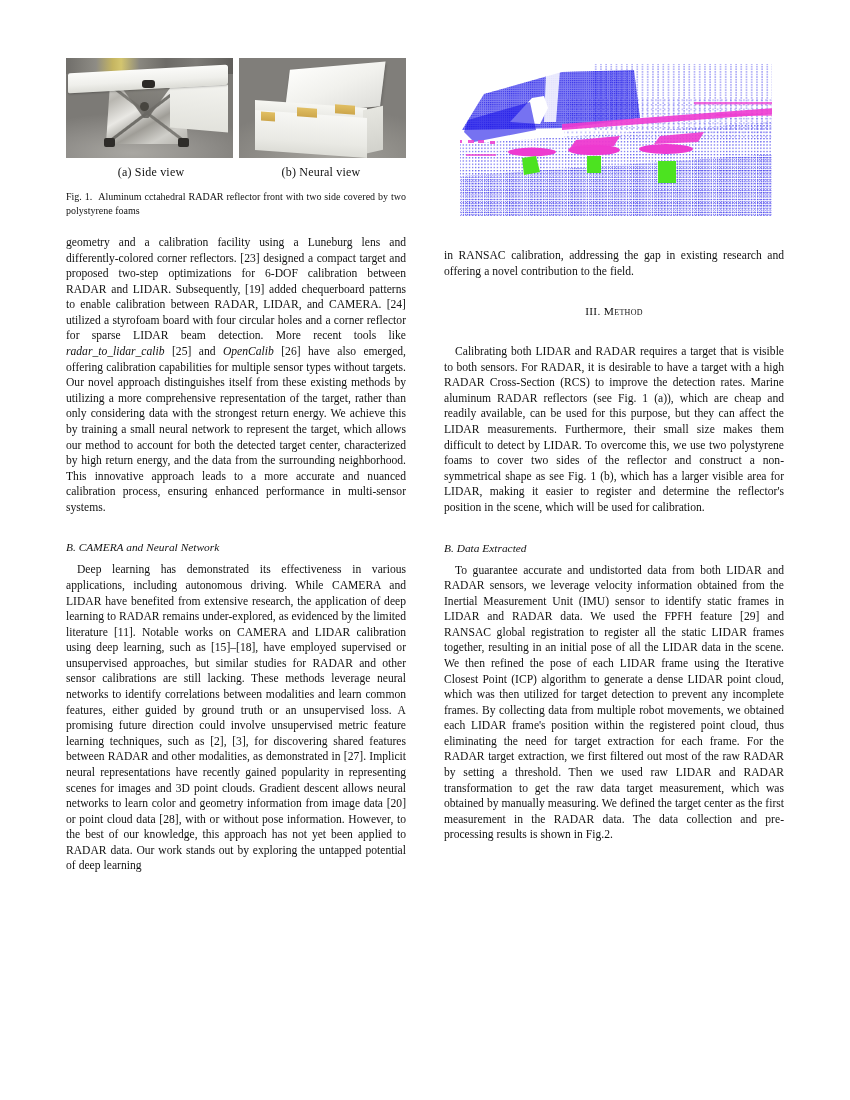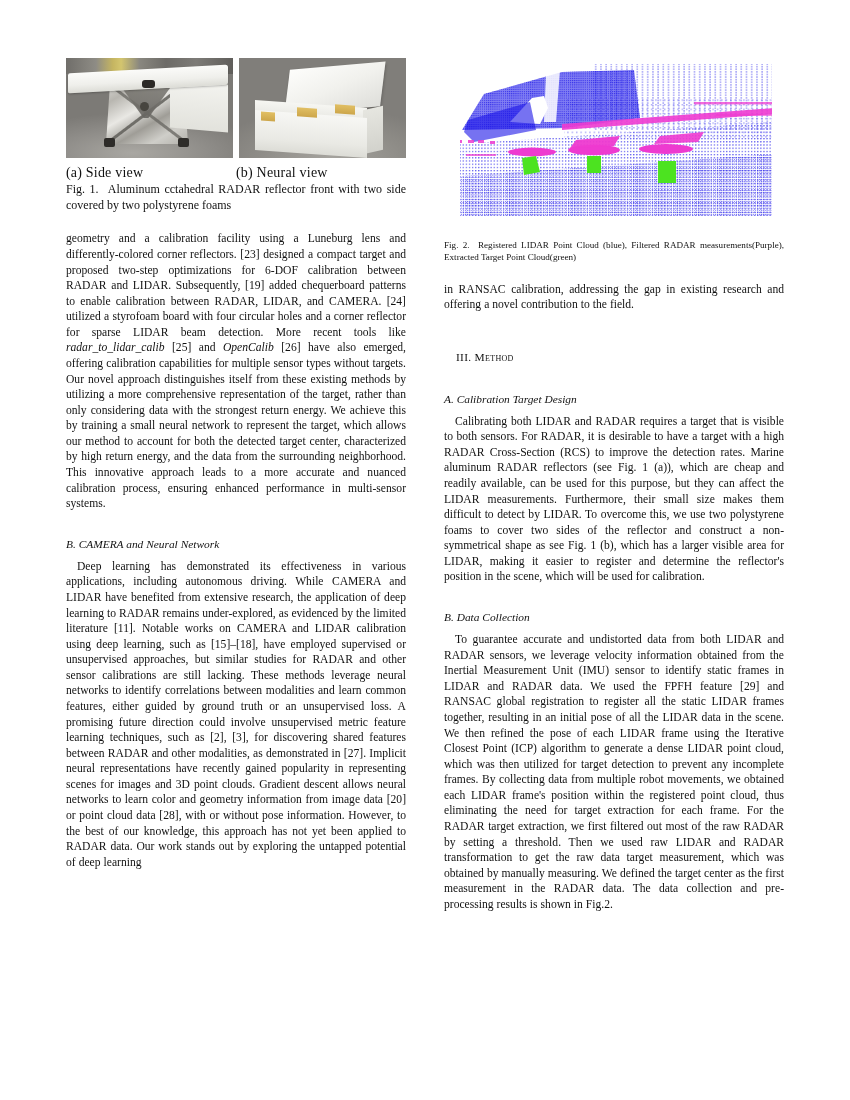--- a/index.html
+++ b/index.html
@@ -145,25 +145,27 @@
   .photo-b .t2 { left:58px; top:50px; width:20px;}
   .photo-b .t3 { left:96px; top:47px; width:20px;}
 
   .subcaps {
     display: flex;
     width: 340px;
     margin-top: 7px;
   }
   .subcap {
     width: 170px;
-    font-size: 14px;
+    text-align: center;
+    font-size: 12px;
     letter-spacing: .2px;
   }
   .caption {
-    font-size: 12px;
+    margin-top: 10px;
+    font-size: 10px;
     line-height: 1.35;
     text-align: justify;
   }
 
   
   .fig2 {
     width: 340px;
     height: 172px;
     position: relative;
     overflow: hidden;
@@ -190,22 +192,22 @@
   p.body.noindent { text-indent: 0; }
   p.body.indent { text-indent: 11px; }
   .gap-sm { height: 9px; }
   .gap-md { height: 18px; }
   .gap-lg { height: 26px; }
 
   h2.section {
     font-size: 11.4px;
     font-weight: normal;
     font-variant: small-caps;
-    text-align: left;
-    margin: 12px;
+    text-align: center;
+    margin: 0;
     letter-spacing: .3px;
   }
   h3.subsection {
     font-size: 11.4px;
     font-weight: normal;
     font-style: italic;
     margin: 0;
     text-align: left;
   }
   i.ital { font-style: italic; }
@@ -324,41 +326,39 @@
 
             <g>
               <path d="M 78 100 L 92 98 L 96 114 L 80 117 Z" fill="#4ce320"></path>
               <rect x="143" y="98" width="14" height="17" fill="#4ce320"></rect>
               <rect x="214" y="103" width="18" height="22" fill="#4ce320"></rect>
             </g>
           </g>
         </svg>
       </div>
 
-      <div class="caption2"><span>Fig. 2.</span>&nbsp;&nbsp;<span>Registered LIDAR Point Cloud (blue), Filtered RADAR measurements(Purple), Extracted Target Point Cloud(green)</span></div>
 
       <div class="gap-md"></div>
 
       <p class="body noindent">in RANSAC calibration, addressing the gap in existing research and offering a novel contribution to the field.</p>
 
       <div class="gap-lg"></div>
 
       <h2 class="section">III.  Method</h2>
 
       <div class="gap-md"></div>
 
-      <h3 class="subsection">A.  Calibration Target Design</h3>
 
       <div class="gap-sm"></div>
 
       <p class="body indent">Calibrating both LIDAR and RADAR requires a target that is visible to both sensors. For RADAR, it is desirable to have a target with a high RADAR Cross-Section (RCS) to improve the detection rates. Marine aluminum RADAR reflectors (see Fig. 1 (a)), which are cheap and readily available, can be used for this purpose, but they can affect the LIDAR measurements. Furthermore, their small size makes them difficult to detect by LIDAR. To overcome this, we use two polystyrene foams to cover two sides of the reflector and construct a non-symmetrical shape as see Fig. 1 (b), which has a larger visible area for LIDAR, making it easier to register and determine the reflector's position in the scene, which will be used for calibration.</p>
 
       <div class="gap-lg"></div>
 
-      <h3 class="subsection">B.  Data Collection</h3>
+      <h3 class="subsection">B.  Data Extracted</h3>
 
       <div class="gap-sm"></div>
 
       <p class="body indent">To guarantee accurate and undistorted data from both LIDAR and RADAR sensors, we leverage velocity information obtained from the Inertial Measurement Unit (IMU) sensor to identify static frames in LIDAR and RADAR data. We used the FPFH feature [29] and RANSAC global registration to register all the static LIDAR frames together, resulting in an initial pose of all the LIDAR data in the scene. We then refined the pose of each LIDAR frame using the Iterative Closest Point (ICP) algorithm to generate a dense LIDAR point cloud, which was then utilized for target detection to prevent any incomplete frames. By collecting data from multiple robot movements, we obtained each LIDAR frame's position within the registered point cloud, thus eliminating the need for target extraction for each frame. For the RADAR target extraction, we first filtered out most of the raw RADAR by setting a threshold. Then we used raw LIDAR and RADAR transformation to get the raw data target measurement, which was obtained by manually measuring. We defined the target center as the first measurement in the RADAR data. The data collection and pre-processing results is shown in Fig.2.</p>
     </div>
 
   </div>
 </div>
 
 </body></html>

